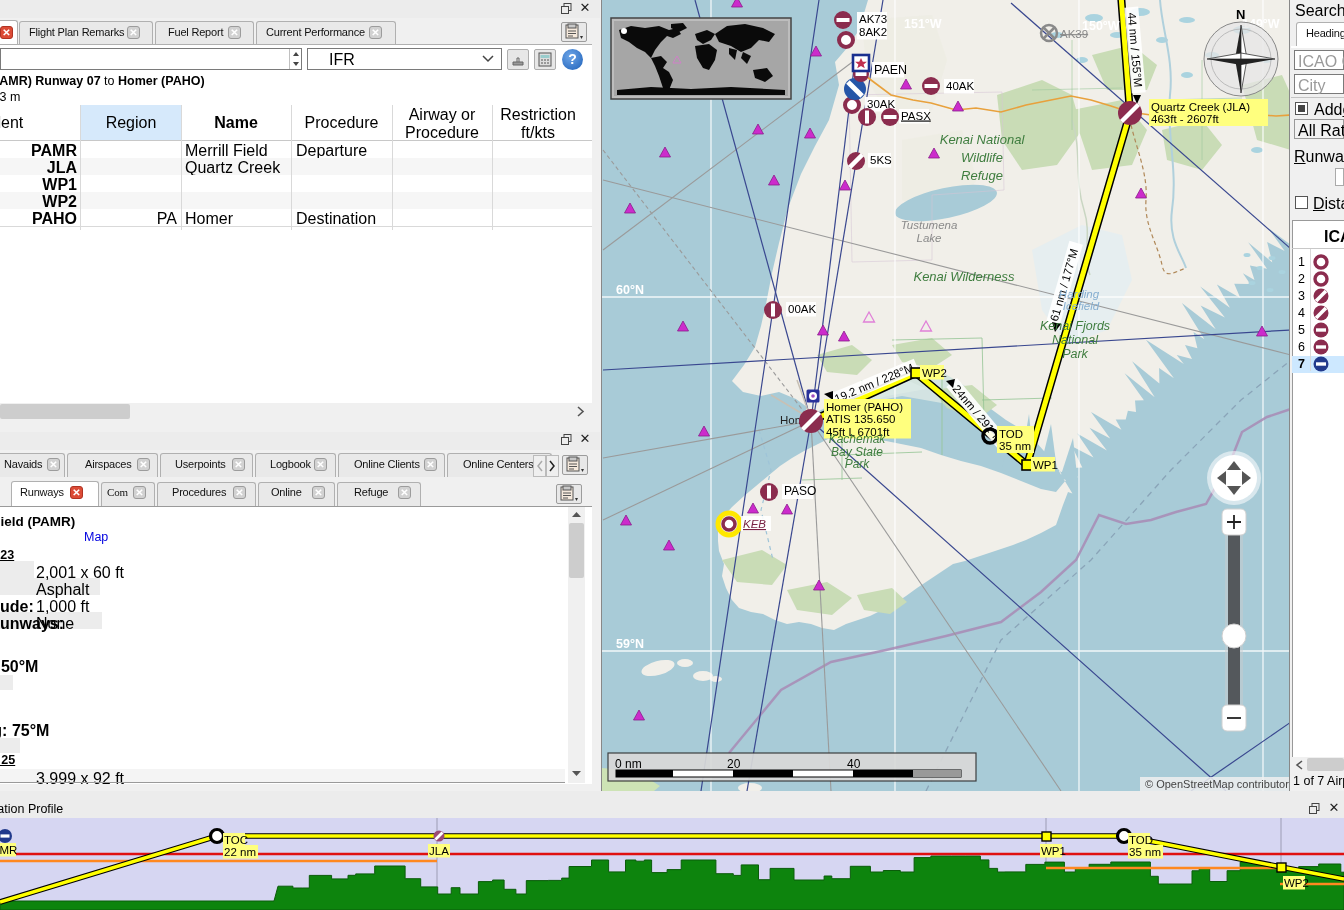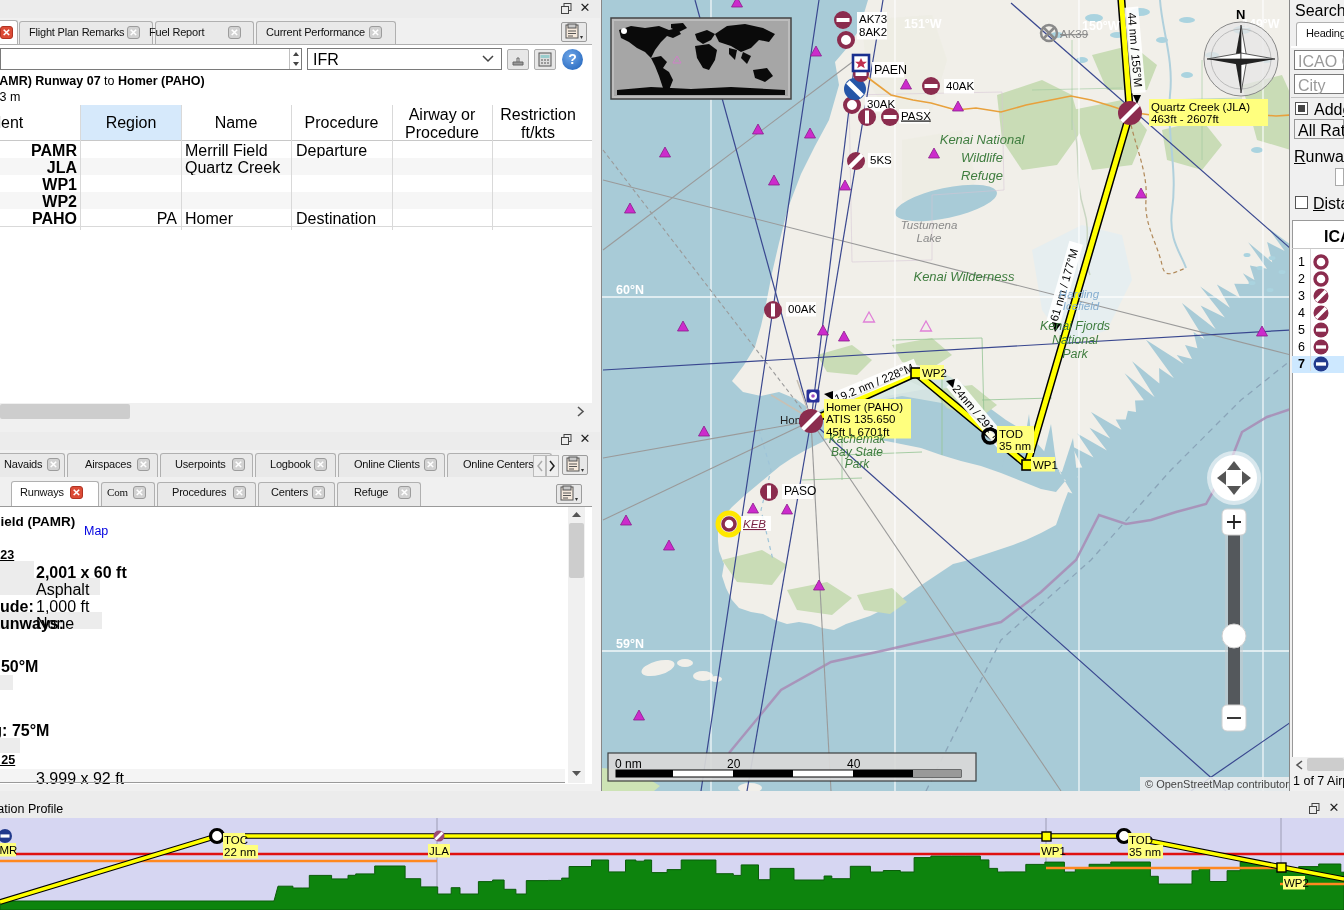--- a/index.html
+++ b/index.html
@@ -30,21 +30,21 @@
       </svg></div>
   <div class="dockbtn" style="left:579px;top:2px;font-size:13px;color:#222;">✕</div>
 
   <div class="abs" style="left:0;top:20px;width:600px;height:24px;"></div>
   <div class="tab active" style="left:-60px;top:20px;width:78px;height:24px;"></div>
   <div class="xbtn red" style="left:0px;top:26px;">✕</div>
   <div class="tab" style="left:19px;top:21px;width:134px;height:23px;"></div>
   <div class="tablbl" style="left:29px;top:26px;">Flight Plan Remarks</div>
   <div class="xbtn" style="left:127px;top:26px;">✕</div>
   <div class="tab" style="left:155px;top:21px;width:99px;height:23px;"></div>
-  <div class="tablbl" style="left:149px;top:26px;text-align:center;">Fuel Report</div>
+  <div class="tablbl" style="left:168px;top:26px;text-align:center;">Fuel Report</div>
   <div class="xbtn" style="left:228px;top:26px;">✕</div>
   <div class="tab" style="left:256px;top:21px;width:140px;height:23px;"></div>
   <div class="tablbl" style="left:266px;top:26px;">Current Performance</div>
   <div class="xbtn" style="left:369px;top:26px;">✕</div>
   <div class="menubtn" style="left:561px;top:22px;"><svg width="24" height="18">
         <rect x="4" y="2" width="12" height="13" fill="#f5e9dc" stroke="#555"></rect>
         <rect x="6" y="1" width="8" height="4" fill="#c8c8c8" stroke="#555"></rect>
         <path d="M6 8h8M6 10.5h8M6 13h5" stroke="#555" stroke-width="1"></path>
         <path d="M18 13l3 0-1.5 3z" fill="#333"></path>
       </svg></div>
@@ -52,21 +52,21 @@
   <div class="abs" style="left:0;top:44px;width:592px;height:376px;background:#ffffff;border-top:1px solid #b0b0b0;"></div>
 
   <div class="abs" style="left:0;top:48px;width:302px;height:22px;background:#fff;border:1px solid #7a7a7a;"></div>
   <div class="abs" style="left:289px;top:49px;width:12px;height:20px;border-left:1px solid #c0c0c0;">
     <svg width="12" height="20">
         <path d="M3 7l3-4 3 4z" fill="#444"></path>
         <path d="M3 13l3 4 3-4z" fill="#444"></path>
       </svg>
   </div>
   <div class="abs" style="left:307px;top:48px;width:195px;height:22px;background:#fff;border:1px solid #7a7a7a;"></div>
-  <div class="cell" style="left:313px;top:51px;">IFR</div>
+  <div class="cell" style="left:329px;top:51px;">IFR</div>
   <svg class="abs" style="left:482px;top:55px;" width="12" height="8">
       <path d="M1 1l5 5 5-5" fill="none" stroke="#444" stroke-width="1.5"></path>
     </svg>
   <div class="abs" style="left:507px;top:49px;width:22px;height:21px;background:#e7e7e7;border:1px solid #adadad;border-radius:2px;">
     <svg width="20" height="19">
         <path d="M5 12h10v3H5z" fill="#9a9a9a" stroke="#666"></path>
         <path d="M9 12v-4h2v4" fill="none" stroke="#666"></path>
       </svg>
   </div>
   <div class="abs" style="left:534px;top:49px;width:22px;height:21px;background:#e7e7e7;border:1px solid #adadad;border-radius:2px;">
@@ -78,21 +78,21 @@
   </div>
   <div class="abs" style="left:562px;top:49px;width:21px;height:21px;border-radius:11px;background:radial-gradient(circle at 40% 35%, #6ea6e8, #1c5fb8);color:#fff;font-weight:bold;text-align:center;line-height:21px;font-size:14px;">?</div>
 
   <div class="cell" style="left:-86px;top:74px;font-weight:bold;font-size:12.5px;">Merrill Field (PAMR) Runway 07 <span style="font-weight:normal">to</span> Homer (PAHO)</div>
   <div class="cell" style="left:-70px;top:90px;font-size:12.5px;">144 nm, 1 h 3 m</div>
 
   <div class="abs" style="left:0;top:105px;width:592px;height:125px;background:#fff;">
 <div class="abs" style="left:81px;top:0;width:100px;height:35px;background:#d6e9fb;"></div>
 <div class="cell" style="left:-70px;top:9px;width:151px;text-align:center;">Ident</div>
 <div class="cell" style="left:81px;top:9px;width:100px;text-align:center;">Region</div>
-<div class="cell" style="left:181px;top:9px;width:110px;text-align:center;">Name</div>
+<div class="cell" style="left:181px;top:9px;width:110px;text-align:center;font-weight:bold;">Name</div>
 <div class="cell" style="left:291px;top:9px;width:101px;text-align:center;">Procedure</div>
 <div class="cell" style="left:392px;top:1px;width:100px;text-align:center;">Airway or<br>Procedure</div>
 <div class="cell" style="left:492px;top:1px;width:92px;text-align:center;">Restriction<br>ft/kts</div>
 <div class="gridv" style="left:80px;top:0;height:125px;"></div>
 <div class="gridv" style="left:181px;top:0;height:125px;"></div>
 <div class="gridv" style="left:291px;top:0;height:125px;"></div>
 <div class="gridv" style="left:392px;top:0;height:125px;"></div>
 <div class="gridv" style="left:492px;top:0;height:125px;"></div>
 <div class="gridh" style="left:0;top:35px;width:592px;background:#c8c8c8;"></div>
 <div class="abs" style="left:0;top:36px;width:592px;height:17px;background:#ffffff;"></div>
@@ -173,41 +173,41 @@
   <div class="tab active" style="left:11px;top:53px;width:88px;height:25px;"></div>
   <div class="tablbl" style="left:20px;top:58px;">Runways</div>
   <div class="xbtn red" style="left:70px;top:58px;">✕</div>
   <div class="tab" style="left:101px;top:54px;width:54px;height:24px;"></div>
   <div class="tablbl" style="left:107px;top:58px;font-family:Liberation Serif, serif;">Com</div>
   <div class="xbtn" style="left:133px;top:58px;">✕</div>
   <div class="tab" style="left:157px;top:54px;width:99px;height:24px;"></div>
   <div class="tablbl" style="left:172px;top:58px;">Procedures</div>
   <div class="xbtn" style="left:233px;top:58px;">✕</div>
   <div class="tab" style="left:258px;top:54px;width:77px;height:24px;"></div>
-  <div class="tablbl" style="left:271px;top:58px;">Centers</div>
+  <div class="tablbl" style="left:271px;top:58px;">Online</div>
   <div class="xbtn" style="left:312px;top:58px;">✕</div>
   <div class="tab" style="left:337px;top:54px;width:84px;height:24px;"></div>
   <div class="tablbl" style="left:354px;top:58px;">Refuge</div>
   <div class="xbtn" style="left:398px;top:58px;">✕</div>
   <div class="menubtn" style="left:556px;top:56px;"><svg width="24" height="18">
         <rect x="4" y="2" width="12" height="13" fill="#f5e9dc" stroke="#555"></rect>
         <rect x="6" y="1" width="8" height="4" fill="#c8c8c8" stroke="#555"></rect>
         <path d="M6 8h8M6 10.5h8M6 13h5" stroke="#555" stroke-width="1"></path>
         <path d="M18 13l3 0-1.5 3z" fill="#333"></path>
       </svg></div>
 
   <div class="abs" style="left:0;top:78px;width:592px;height:278px;background:#fff;border-top:1px solid #9a9a9a;"></div>
   <div class="abs" style="left:0;top:78px;width:568px;height:278px;overflow:hidden;">
 <div class="cell" style="left:-52px;top:8px;font-weight:bold;font-size:13.5px;">Merrill Field (PAMR)</div>
-<div class="cell" style="left:84px;top:18px;color:#0000e0;font-size:12.5px;">Map</div>
+<div class="cell" style="left:84px;top:24px;color:#0000e0;font-size:12.5px;">Map</div>
 <div class="cell" style="left:-65px;top:42px;font-weight:bold;font-size:12.5px;text-decoration:underline;">Runway 5, 23</div>
 <div class="abs" style="left:0;top:55px;width:34px;height:17px;background:#ececec;"></div>
 <div class="abs" style="left:0;top:72px;width:100px;height:17px;background:#ececec;"></div>
 <div class="abs" style="left:0;top:106px;width:102px;height:17px;background:#ececec;"></div>
-<div class="cell" style="left:36px;top:58px;font-weight:bold;">2,001 x 60 ft</div>
+<div class="cell" style="left:36px;top:58px;">2,001 x 60 ft</div>
 <div class="cell" style="left:36px;top:75px;">Asphalt</div>
 <div class="cell" style="left:0px;top:92px;font-weight:bold;">ude:</div>
 <div class="cell" style="left:36px;top:92px;">1,000 ft</div>
 <div class="cell" style="left:0px;top:109px;font-weight:bold;">unways:</div>
 <div class="cell" style="left:36px;top:109px;">None</div>
 <div class="cell" style="left:-72px;top:152px;font-weight:bold;">Heading: 50°M</div>
 <div class="abs" style="left:0;top:169px;width:13px;height:15px;background:#ececec;"></div>
 <div class="cell" style="left:-61px;top:216px;font-weight:bold;">Heading: 75°M</div>
 <div class="abs" style="left:0;top:232px;width:20px;height:15px;background:#ececec;"></div>
 <div class="cell" style="left:-64px;top:247px;font-weight:bold;font-size:12.5px;text-decoration:underline;">Runway 7, 25</div>

